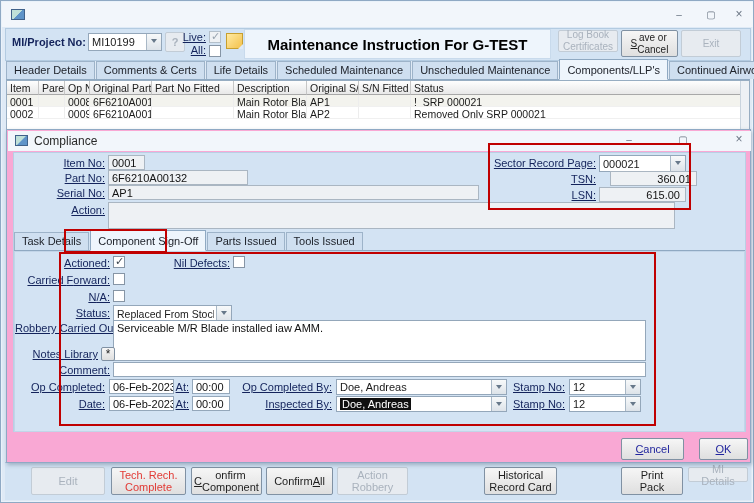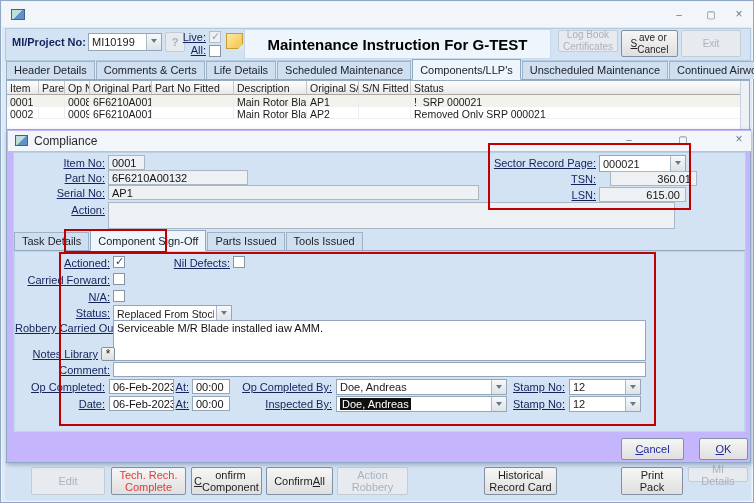--- a/index.html
+++ b/index.html
@@ -83,21 +83,21 @@
     border-right:1px solid #ededed; height:12px; }
   .g-data .g-cell { border-bottom:1px solid #f0f0f0; }
   .g-row.hl { background:#f3f3ee; }
   .c0{width:32px}.c1{width:26px}.c2{width:25px}.c3{width:62px}.c4{width:82px}
   .c5{width:73px}.c6{width:52px}.c7{width:52px}.c8{flex:1}
   #grid-scroll { position:absolute; right:0; top:0; bottom:0; width:9px;
     background:#edf1f5; border-left:1px solid #c9d4de; }
 
   
   #compliance { left:5px; top:128px; width:745px; height:334px; z-index:10;
-    background:#c4b5fd; border:1px solid #8fa9c4; box-shadow:1px 2px 4px rgba(60,80,110,.35); }
+    background:#f9a8d4; border:1px solid #8fa9c4; box-shadow:1px 2px 4px rgba(60,80,110,.35); }
   #comp-panel { position:absolute; left:6px; top:22px; width:733px; height:280px;
     background:#d3e3f3; border:1px solid #b9cfe4; }
   #comp-tabpanel { position:absolute; left:7px; top:121px; width:731px; height:181px;
     border:1px solid #c2d5e8; background:#d3e3f3; }
 
   .annot { position:absolute; border:2px solid #c00000; z-index:30; pointer-events:none; }
 
   .sel { background:#101010; color:#fff; padding:0 2px; }
 
   u { text-decoration:underline; }
@@ -135,22 +135,22 @@
 Certificates</div>
   <div class="btn" style="left:620px; top:29px; width:57px; height:27px; font-size:10px;"><u>S</u>ave or
 Cancel</div>
   <div class="btn disabled" style="left:680px; top:29px; width:60px; height:27px; font-size:10px;">Exit</div>
 
   <div class="tabrow" style="left:5px; top:60px; width:744px; height:19px;">
     <span class="tab">Header Details</span>
     <span class="tab">Comments &amp; Certs</span>
     <span class="tab">Life Details</span>
     <span class="tab">Scheduled Maintenance</span>
+    <span class="tab">Unscheduled Maintenance</span>
     <span class="tab active">Components/LLP's</span>
-    <span class="tab">Unscheduled Maintenance</span>
     <span class="tab">Continued Airworthiness Requirements</span>
   </div>
 
   <div class="abs" id="grid">
     <div class="g-row g-head">
       <span class="g-cell c0">Item</span>
       <span class="g-cell c1">Parent</span>
       <span class="g-cell c2">Op No</span>
       <span class="g-cell c3">Original Part No</span>
       <span class="g-cell c4">Part No Fitted</span>

